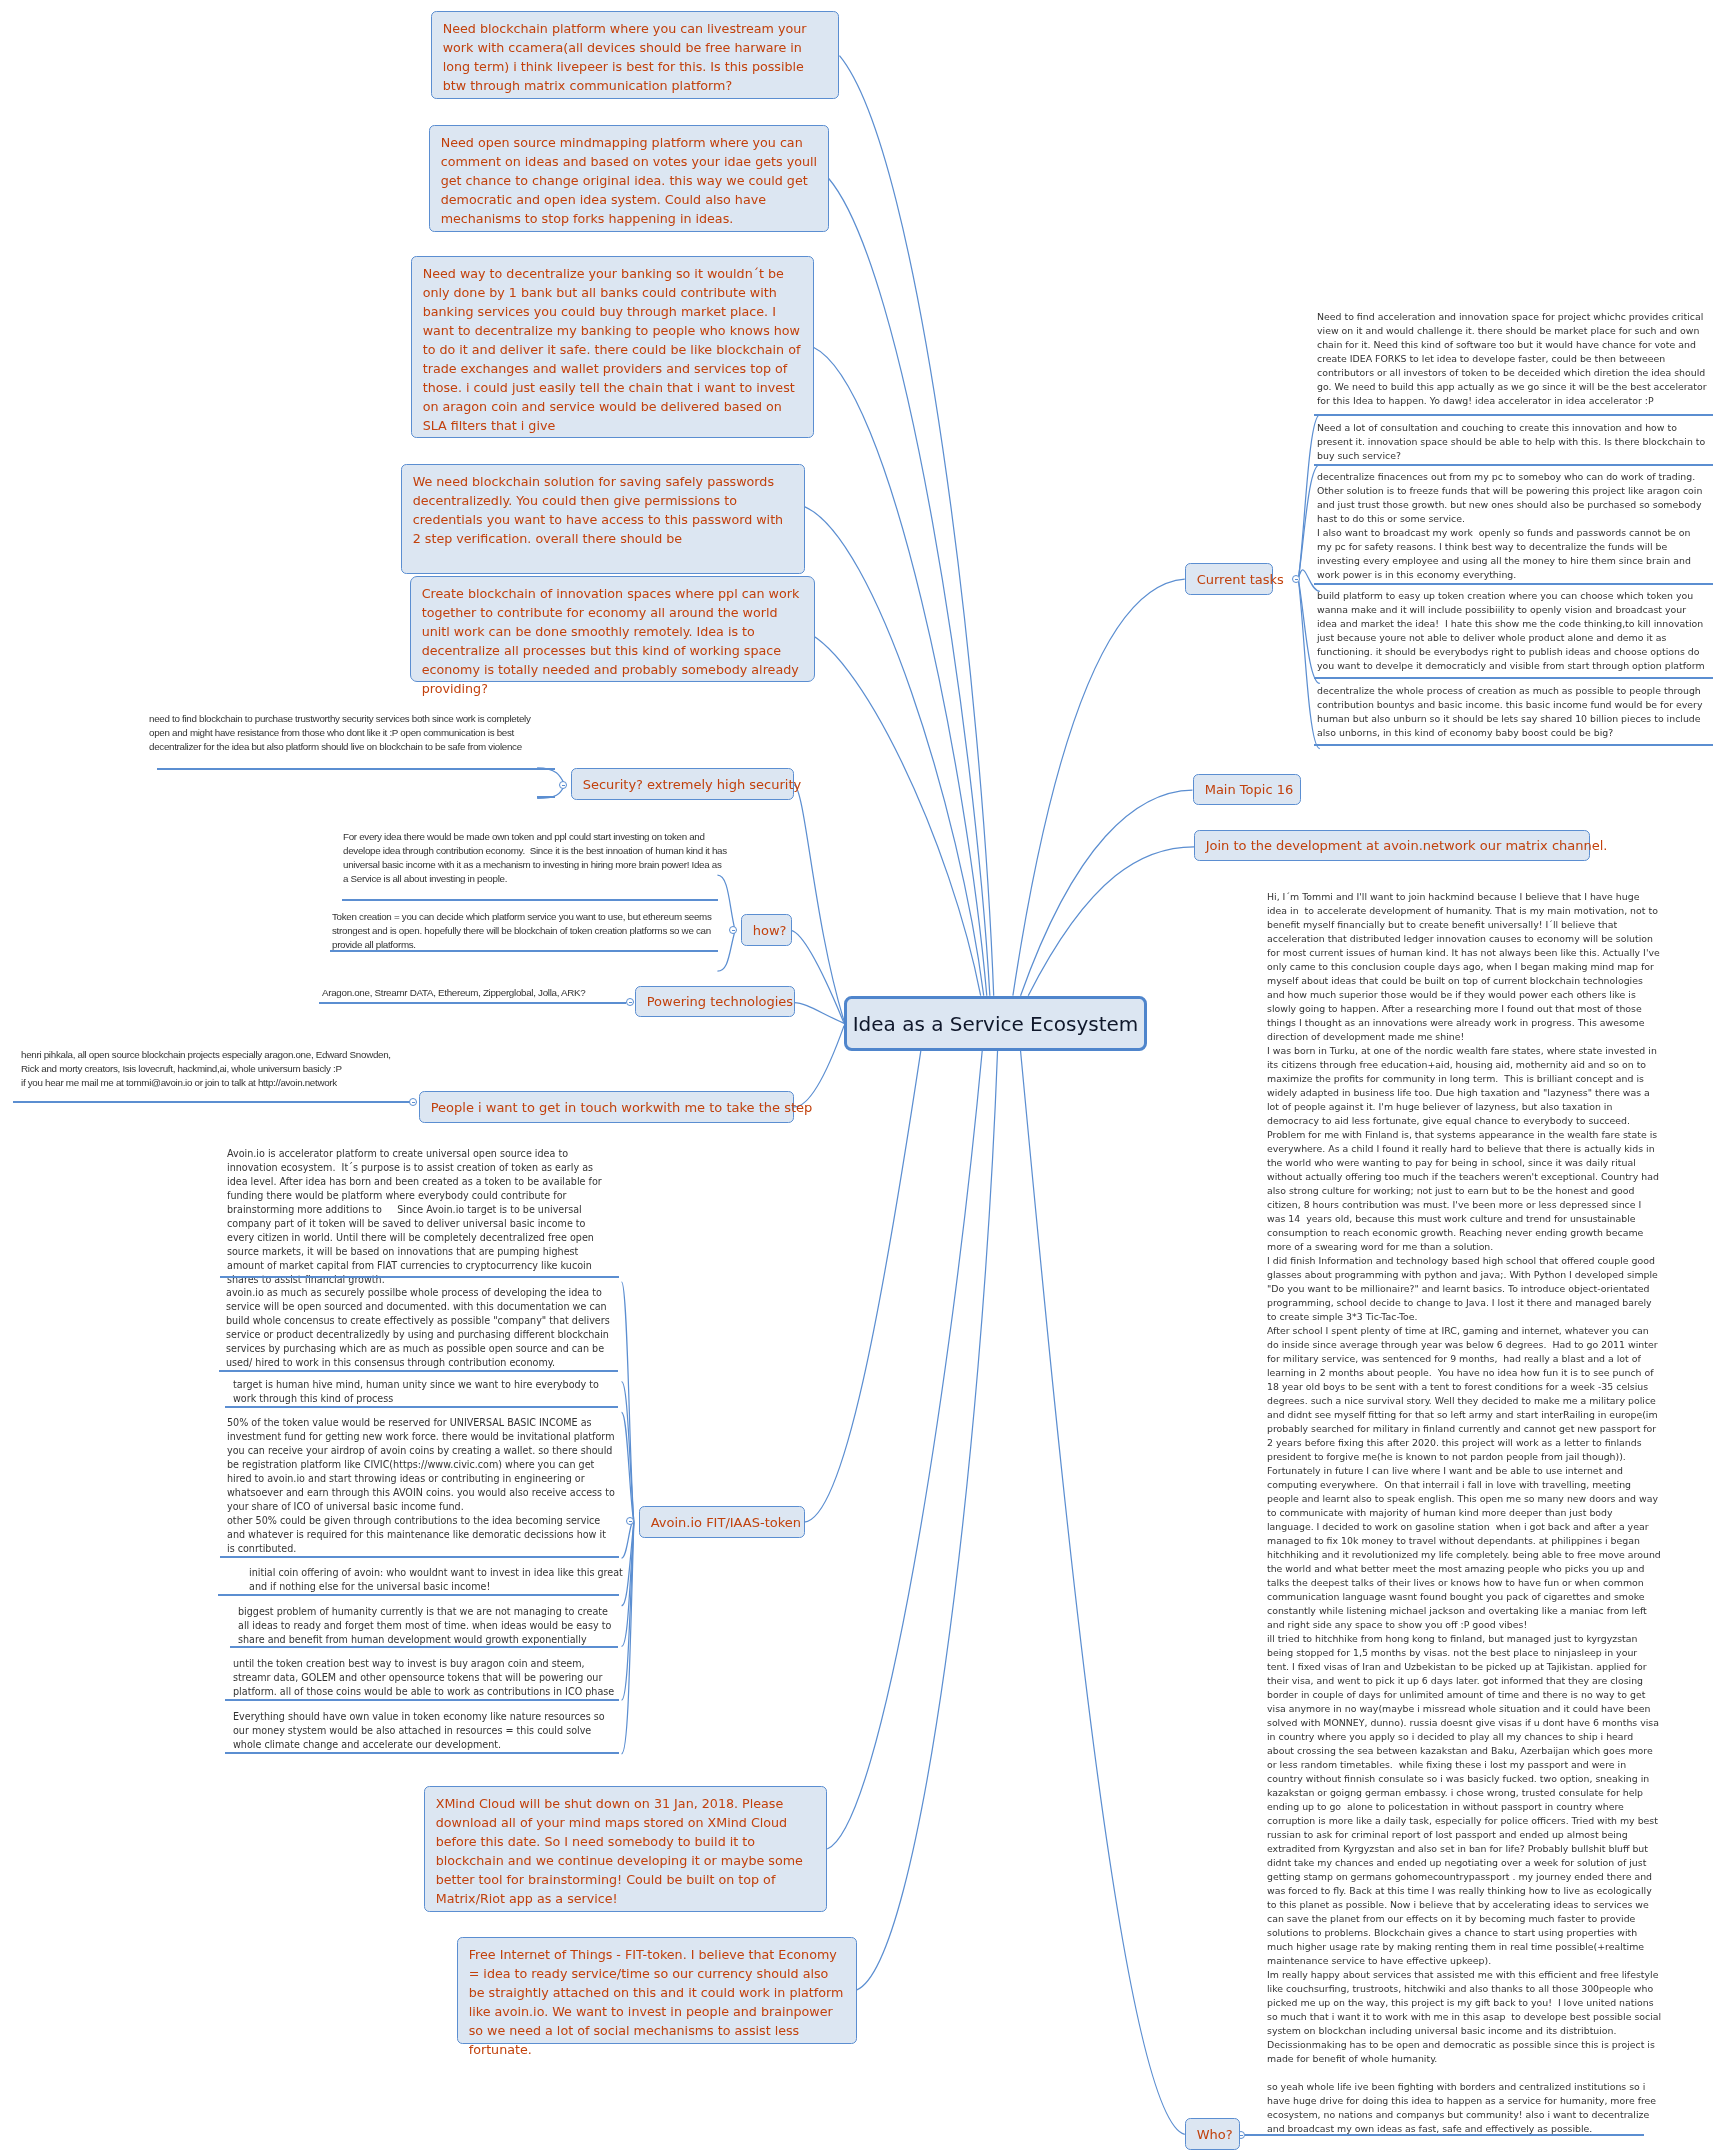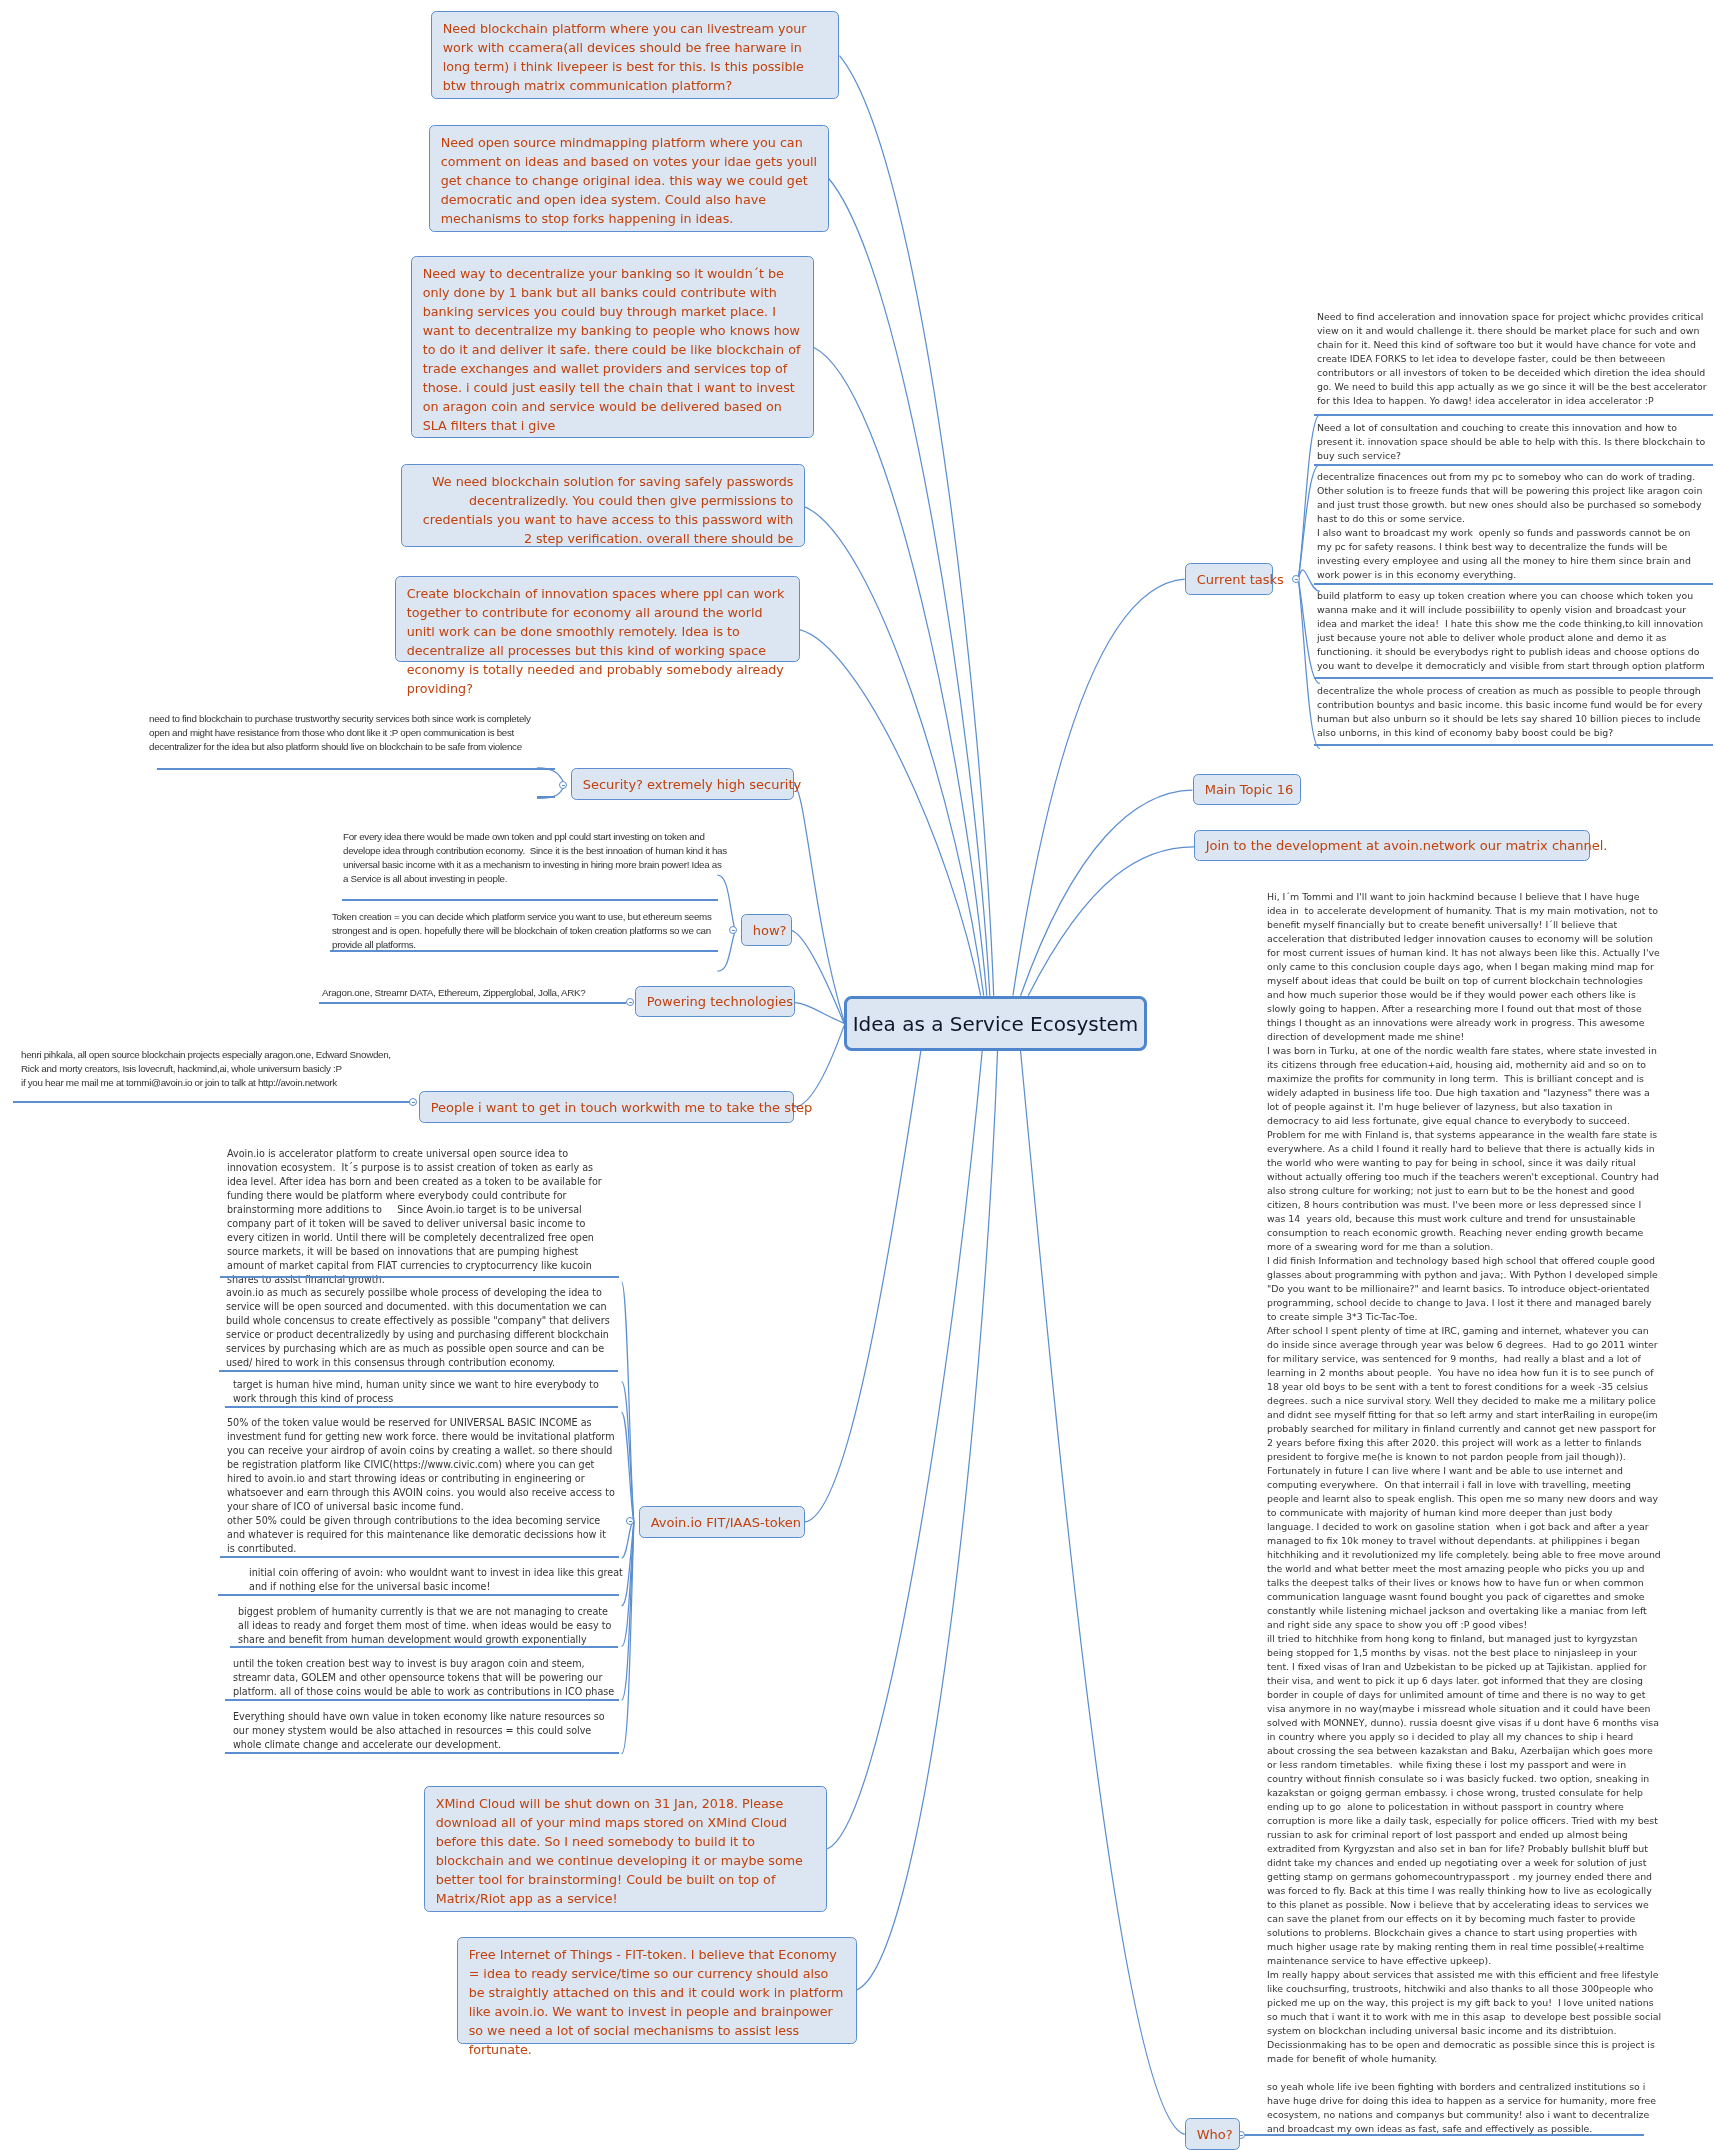--- a/index.html
+++ b/index.html
@@ -58,22 +58,22 @@
     <path d="M826 1983 C820 2040 818 2092 810 2092"></path>
     <path d="M826 1983 C820 2080 818 2145 810 2145"></path>
     <path d="M826 1983 C820 2120 818 2215 810 2215"></path>
     <path d="M826 1983 C820 2200 818 2285 810 2285"></path>
   </g>
 </svg>
 
 <div class="box main" style="left:431px;top:10.7px;width:408px;height:88px;">Need blockchain platform where you can  livestream your work with ccamera(all devices should be free harware in long term)  i think livepeer is best for this. Is this possible btw through matrix communication platform?</div>
 <div class="box main" style="left:429px;top:125px;width:400px;height:107px;">Need open source mindmapping platform where you can comment on ideas and based on votes your idae gets youll get chance to change original idea. this way we could get democratic and open idea system. Could also have mechanisms to stop forks happening in ideas.</div>
 <div class="box main" style="left:411px;top:256px;width:403px;height:182px;">Need way to decentralize your banking so it wouldn´t be only done by 1 bank but all banks could contribute with banking services you could buy through market place. I want to decentralize my banking to people who knows how to do it and deliver it safe. there could be like blockchain of trade exchanges and wallet providers and services top of those. i could just easily tell the chain that i want to invest on aragon coin and service would be delivered based on SLA filters that i give</div>
-<div class="box main" style="left:401px;top:464px;width:404px;height:83px;text-align:right;">We need blockchain solution for saving safely passwords decentralizedly. You could then give permissions to credentials you want to have access to this password with 2 step verification. overall there should be</div>
-<div class="box main" style="left:395px;top:576px;width:405px;height:86px;">Create blockchain of innovation spaces where ppl can work together to contribute for economy all around the world unitl work can be done smoothly remotely. Idea is to decentralize all processes but this kind of working space economy is totally needed and probably somebody already providing?</div>
+<div class="box main" style="left:401px;top:464px;width:404px;height:110px;">We need blockchain solution for saving safely passwords decentralizedly. You could then give permissions to credentials you want to have access to this password with 2 step verification. overall there should be</div>
+<div class="box main" style="left:410px;top:576px;width:405px;height:106px;border-radius:7px;">Create blockchain of innovation spaces where ppl can work together to contribute for economy all around the world unitl work can be done smoothly remotely. Idea is to decentralize all processes but this kind of working space economy is totally needed and probably somebody already providing?</div>
 
 <div class="note cond" style="left:149px;top:712px;width:384px;">need to find blockchain to purchase trustworthy security services both since work is completely open and might have resistance from those who dont like it :P open communication is best decentralizer for the idea but also platform should live on blockchain to be safe from violence</div>
 <div class="uline" style="left:157px;top:768px;width:398px;"></div>
 <div class="uline" style="left:537px;top:796px;width:18.4px;"></div>
 <div class="toggle" style="left:559px;top:781px;"></div>
 <div class="box topic" style="left:571px;top:768px;width:223px;height:32px;">
     <span>Security? extremely high security</span>
   </div>
 
 <div class="note cond" style="left:343px;top:830px;width:384px;">For every idea there would be made own token and ppl could start investing on token and develope idea through contribution economy.  Since it is the best innoation of human kind it has universal basic income with it as a mechanism to investing in hiring more brain power! Idea as a Service is all about investing in people.</div>

